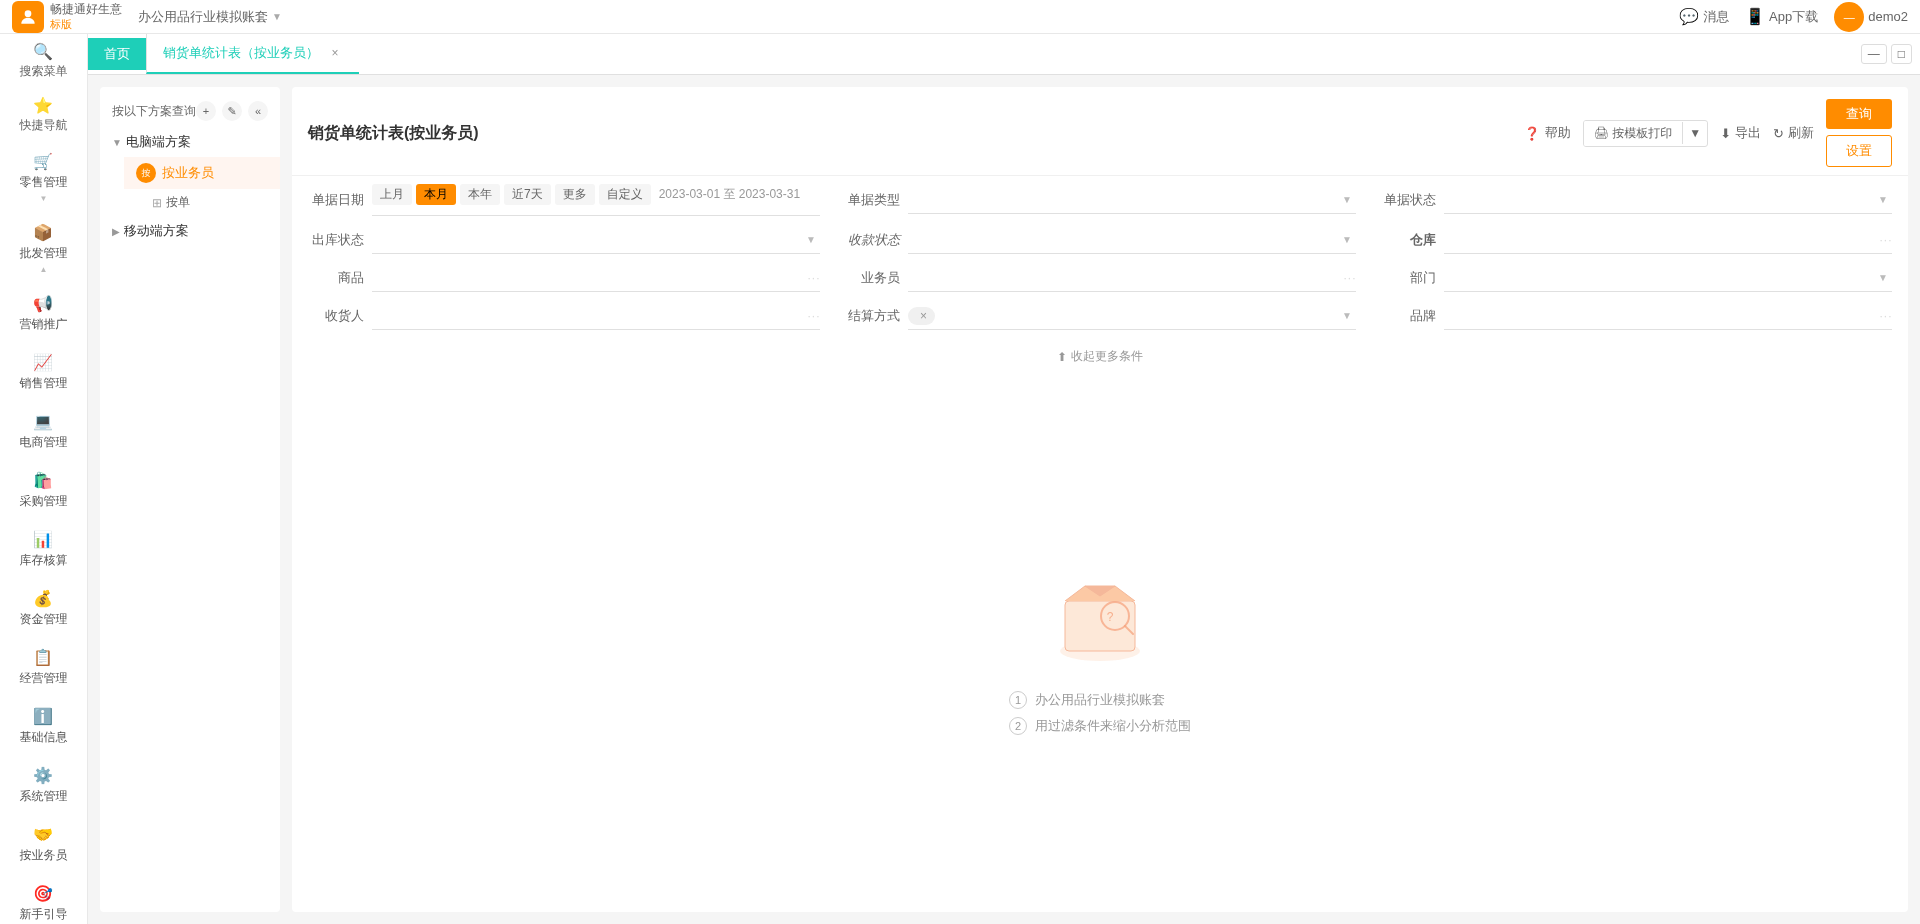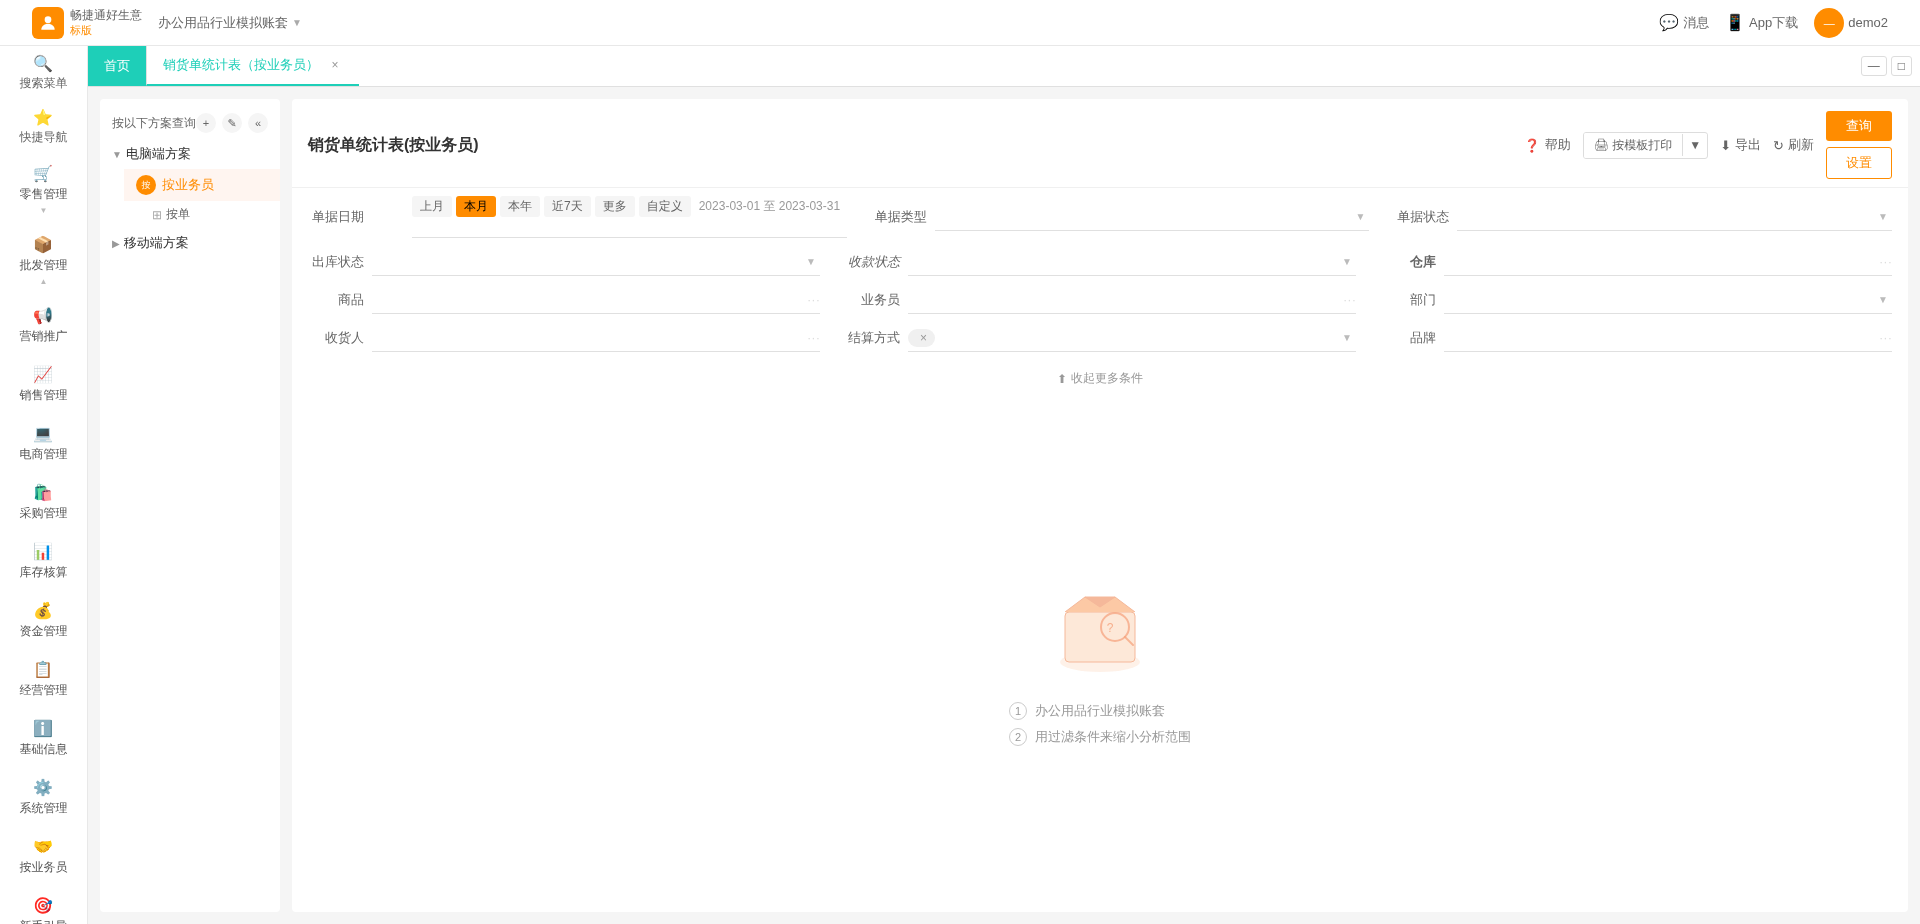--- a/index.html
+++ b/index.html
@@ -1,19 +1,19 @@
 <!DOCTYPE html>
 <html><head>
   <meta charset="utf-8">
   <style>
     * { box-sizing: border-box; margin: 0; padding: 0; }
     body { font-family: 'Microsoft YaHei', Arial, sans-serif; font-size: 13px; background: #f5f5f5; color: #333; display: flex; flex-direction: column; height: 100vh; overflow: hidden; }
 
     
-    .topbar { height: 46px; background: #fff; display: flex; align-items: center; justify-content: space-between; padding: 0 32px; border-bottom: 1px solid #e8e8e8; z-index: 100; }
+    .topbar { height: 34px; background: #fff; display: flex; align-items: center; justify-content: space-between; padding: 0 12px; border-bottom: 1px solid #e8e8e8; z-index: 100; }
     .topbar-left { display: flex; align-items: center; gap: 8px; }
     .logo-area { display: flex; align-items: center; gap: 6px; }
     .logo-icon { width: 32px; height: 32px; background: #ff8c00; border-radius: 6px; display: flex; align-items: center; justify-content: center; }
     .logo-icon svg { width: 20px; height: 20px; }
     .logo-text { font-size: 12px; color: #666; line-height: 1.3; }
     .logo-text span { display: block; }
     .app-selector { display: flex; align-items: center; gap: 4px; padding: 4px 8px; cursor: pointer; color: #666; font-size: 13px; }
     .topbar-right { display: flex; align-items: center; gap: 16px; }
     .topbar-btn { display: flex; align-items: center; gap: 4px; color: #666; cursor: pointer; font-size: 13px; }
     .avatar { width: 30px; height: 30px; border-radius: 50%; background: #ff8c00; display: flex; align-items: center; justify-content: center; color: white; font-size: 12px; overflow: hidden; }
@@ -22,21 +22,21 @@
     .main-layout { display: flex; flex: 1; overflow: hidden; }
 
     
     .sidebar { width: 88px; background: #fff; border-right: 1px solid #e8e8e8; display: flex; flex-direction: column; overflow-y: auto; }
 
     
     .content-area { flex: 1; display: flex; flex-direction: column; overflow: hidden; }
 
     
     .tab-bar { background: #fff; border-bottom: 1px solid #e0e0e0; display: flex; align-items: center; padding: 0 0; min-height: 40px; }
-    .tab-home { padding: 0 16px; height: 40px; display: flex; align-items: center; font-size: 13px; color: #fff; background: #1ecfb8; cursor: pointer; }
+    .tab-home { padding: 0 16px; height: 32px; display: flex; align-items: center; font-size: 13px; color: #fff; background: #1ecfb8; cursor: pointer; }
     .tab-item { padding: 0 16px; height: 40px; display: flex; align-items: center; font-size: 13px; color: #333; background: #f5f5f5; cursor: pointer; border-left: 1px solid #e0e0e0; gap: 8px; }
     .tab-item.active { background: #fff; border-bottom: 2px solid #1ecfb8; color: #1ecfb8; }
     .tab-close { width: 16px; height: 16px; display: flex; align-items: center; justify-content: center; border-radius: 50%; color: #999; font-size: 12px; cursor: pointer; }
     .tab-bar-right { margin-left: auto; display: flex; align-items: center; gap: 4px; padding-right: 8px; }
     .tab-bar-right button { background: none; border: 1px solid #ddd; border-radius: 3px; padding: 2px 6px; cursor: pointer; font-size: 12px; color: #666; }
 
     
     .page-content { flex: 1; overflow: auto; background: #f5f5f5; padding: 12px; display: flex; gap: 12px; }
 
     
@@ -285,21 +285,21 @@
               <button class="setting-btn">设置</button>
             </div>
           </div>
         </div>
 
         <div class="form-section">
 
           <div class="form-section-row">
 
             <span class="fsrow-label">单据日期</span>
-            <div style="flex:1;display:flex;align-items:center;gap:4px;border-bottom:1px solid #e0e0e0;padding-bottom:20px;margin-left:40px;">
+            <div style="flex:1;display:flex;align-items:center;gap:4px;border-bottom:1px solid #e0e0e0;padding-bottom:10px;">
               <button class="date-btn">上月</button>
               <button class="date-btn active">本月</button>
               <button class="date-btn">本年</button>
               <button class="date-btn">近7天</button>
               <button class="date-btn">更多</button>
               <button class="date-btn">自定义</button>
               <span class="date-range">2023-03-01 至 2023-03-31</span>
             </div>
 
             <span class="fsrow-label" style="margin-left:16px;">单据类型</span>

